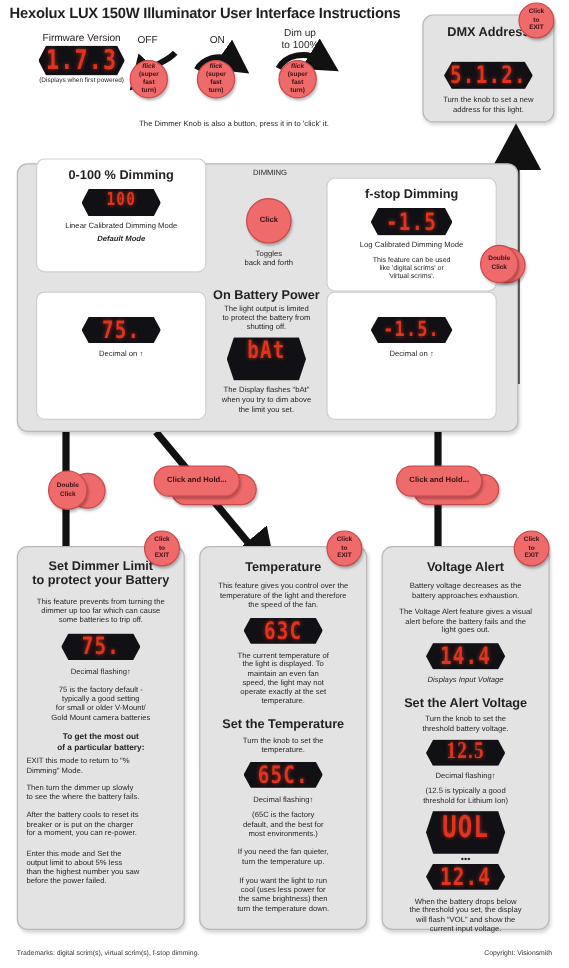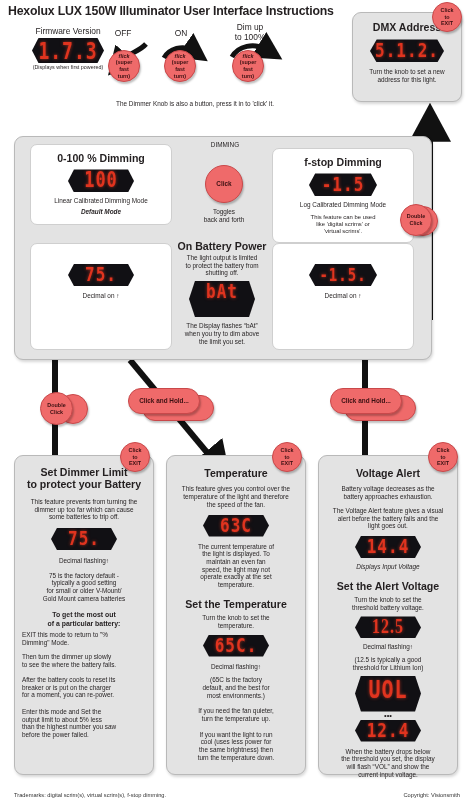--- a/index.html
+++ b/index.html
@@ -142,39 +142,39 @@
   <div style="font-style:italic">flick</div>
   <div>(super</div>
   <div>fast</div>
   <div>turn)</div>
 </div>
 
 <div class="abs ctr t7" style="left:70px; top:100px; width:250px;">The Dimmer Knob is also a button, press it in to 'click' it.</div>
 
 <div class="abs panel" style="left:352px; top:12px; width:110px; height:90px;">
   <div class="ctr hd t11" style="margin-top:8px;">DMX Address</div>
-  <div class="ctr" style="margin-top:6px;">
+  <div class="ctr" style="margin-top:18px;">
     <div class="led" style="width:74px; height:23px; font-size:16px; padding-top:3.5px;">
       <span>5.1.2.</span>
     </div>
   </div>
   <div class="ctr t7" style="margin-top:6px; white-space:pre-line;">Turn the knob to set a new
 address for this light.</div>
 </div>
 <div class="abs pill circle t6" style="left:432px; top:2px; width:30px; height:30px; flex-direction:column; white-space:pre-line;">Click
 to
 EXIT</div>
 
 <div class="abs panel" style="left:14px; top:136px; width:418px; height:224px;"></div>
 <div class="abs ctr t7" style="left:180px; top:141px; width:90px;">DIMMING</div>
 
-<div class="abs subpanel" style="left:30px; top:144px; width:142px; height:81px;">
+<div class="abs subpanel" style="left:30px; top:132px; width:142px; height:95px;">
   <div class="ctr hd t11" style="margin-top:7px;">0-100 % Dimming</div>
   <div class="ctr" style="margin-top:5px;">
-    <div class="led" style="width:66px; height:23px; font-size:17px; padding-top:3px;">
+    <div class="led" style="width:66px; height:23px; font-size:12px; padding-top:3px;">
       <span>100</span>
     </div>
   </div>
   <div class="ctr t7" style="margin-top:5px;">Linear Calibrated Dimming Mode</div>
   <div class="ctr t7 hd ital" style="margin-top:3px;">Default Mode</div>
 </div>
 
 <div class="abs subpanel" style="left:272px; top:148px; width:142px; height:95px;">
   <div class="ctr hd t11" style="margin-top:7px;">f-stop Dimming</div>
   <div class="ctr" style="margin-top:5px;">

